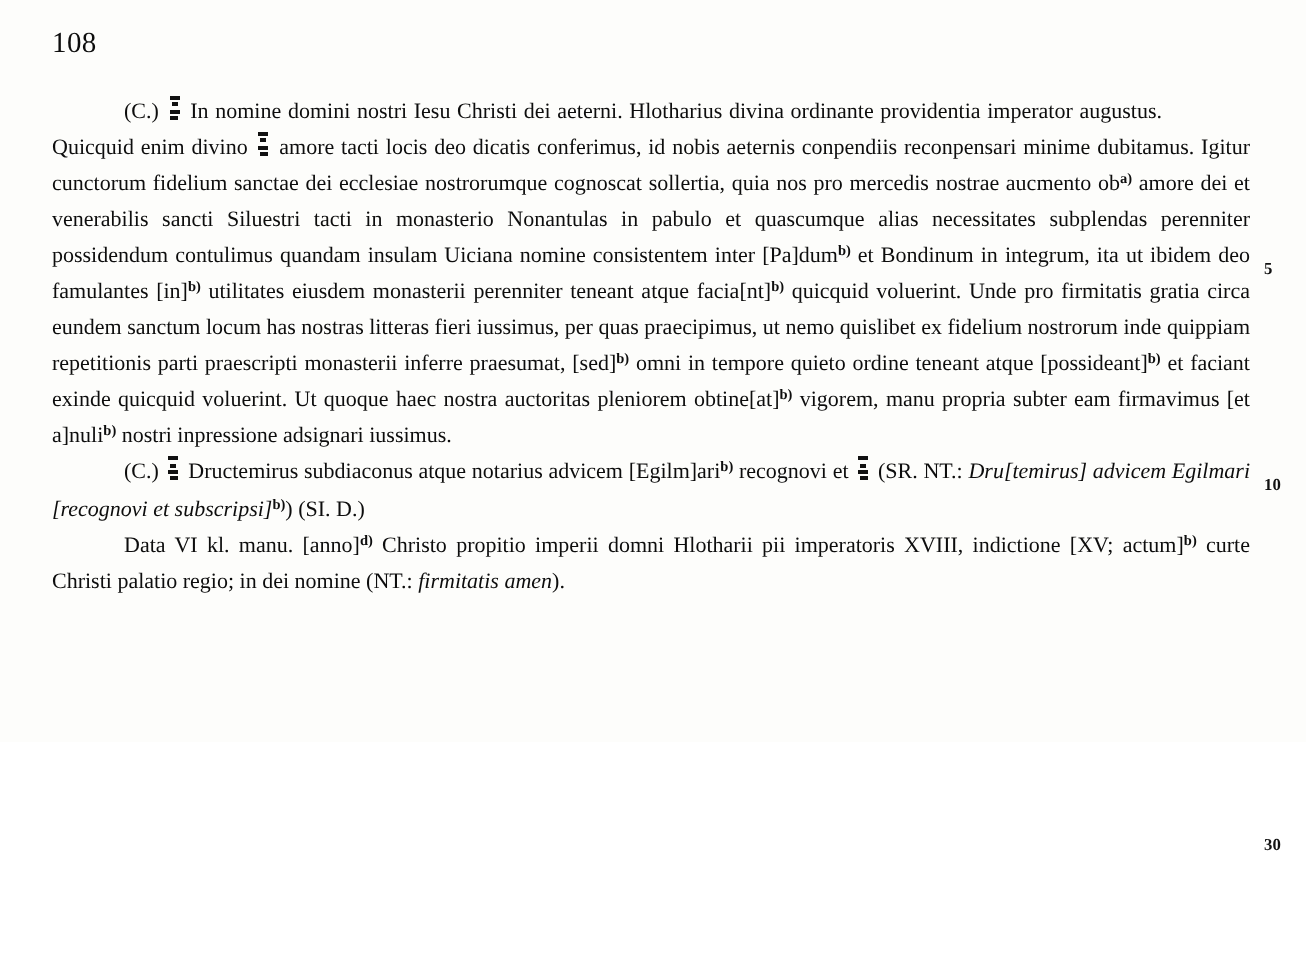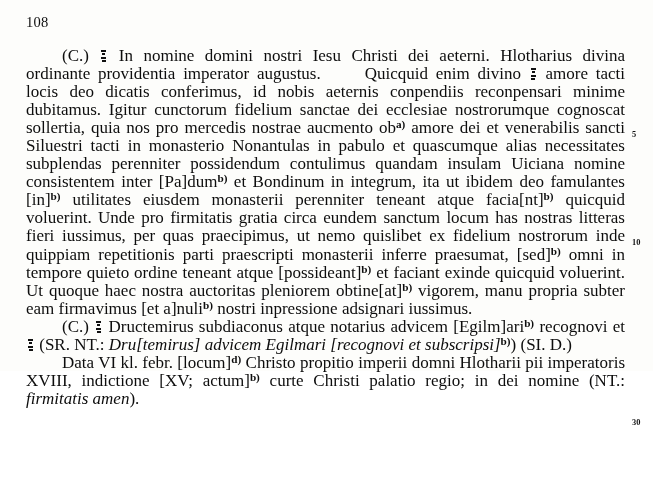--- a/index.html
+++ b/index.html
@@ -54,21 +54,21 @@
 
   
   .textblock {
     position: absolute;
     left: 26px;
     top: 47px;
     width: 599px;
   }
   p.para {
     margin: 0;
-    font-size: 17px;
+    font-size: 11px;
     line-height: 18.05px;
     text-align: justify;
     text-align-last: left;
     -webkit-hyphens: none;
     hyphens: none;
   }
   p.para.indent { text-indent: 36px; }
   p.para.indent-sm { text-indent: 30px; }
 
   .sup {
@@ -125,21 +125,21 @@
 
 <div class="page">
 
   <div class="running-head">
     <span class="folio">108</span>
   </div>
 
   <div class="textblock" id="textblock">
       <p class="para indent"><span>(C.) </span><span class="chrismon"><i></i><i></i><i></i><i></i></span><span> In nomine domini nostri Iesu Christi dei aeterni. Hlotharius divina ordinante providentia imperator augustus.</span><span class="gap"></span><span>Quicquid enim divino </span><span class="chrismon"><i></i><i></i><i></i><i></i></span><span> amore tacti locis deo dicatis conferimus, id nobis aeternis conpendiis reconpensari minime dubitamus. Igitur cunctorum fidelium sanctae dei ecclesiae nostrorumque cognoscat sollertia, quia nos pro mercedis nostrae aucmento ob</span><span class="sup">a)</span><span> amore dei et venerabilis sancti Siluestri tacti in monasterio Nonantulas in pabulo et quascumque alias necessitates subplendas perenniter possidendum contulimus quandam insulam Uiciana nomine consistentem inter [Pa]dum</span><span class="sup">b)</span><span> et Bondinum in integrum, ita ut ibidem deo famulantes [in]</span><span class="sup">b)</span><span> utilitates eiusdem monasterii perenniter teneant atque facia[nt]</span><span class="sup">b)</span><span> quicquid voluerint. Unde pro firmitatis gratia circa eundem sanctum locum has nostras litteras fieri iussimus, per quas praecipimus, ut nemo quislibet ex fidelium nostrorum inde quippiam repetitionis parti praescripti monasterii inferre praesumat, [sed]</span><span class="sup">b)</span><span> omni in tempore quieto ordine teneant atque [possideant]</span><span class="sup">b)</span><span> et faciant exinde quicquid voluerint. Ut quoque haec nostra auctoritas pleniorem obtine[at]</span><span class="sup">b)</span><span> vigorem, manu propria subter eam firmavimus [et a]nuli</span><span class="sup">b)</span><span> nostri inpressione adsignari iussimus.</span></p>
       <p class="para indent"><span>(C.) </span><span class="chrismon"><i></i><i></i><i></i><i></i></span><span> Dructemirus subdiaconus atque notarius advicem [Egilm]ari</span><span class="sup">b)</span><span> recognovi et </span><span class="chrismon"><i></i><i></i><i></i><i></i></span><span> (SR. NT.: </span><span class="ital">Dru[temirus] advicem Egilmari [recognovi et subscripsi]</span><span class="sup">b)</span><span>) (SI. D.)</span></p>
-      <p class="para indent"><span>Data VI kl. febr. [locum]</span><span class="sup">d)</span><span> Christo propitio imperii domni Hlotharii pii imperatoris XVIII, indictione [XV; actum]</span><span class="sup">b)</span><span> curte Christi palatio regio; in dei nomine (NT.: </span><span class="ital">firmitatis amen</span><span>).</span></p>
+      <p class="para indent"><span>Data VI kl. manu. [anno]</span><span class="sup">d)</span><span> Christo propitio imperii domni Hlotharii pii imperatoris XVIII, indictione [XV; actum]</span><span class="sup">b)</span><span> curte Christi palatio regio; in dei nomine (NT.: </span><span class="ital">firmitatis amen</span><span>).</span></p>
     </div>
 
   <div class="linenums" id="linenums">
       <div class="linenum" style="top: 130px;">5</div>
       <div class="linenum" style="top: 238px;">10</div>
       <div class="linenum" style="top: 328px; margin-left: 34px;">15</div>
       <div class="linenum" style="top: 418px;">30</div>
     </div>
 
 </div>

